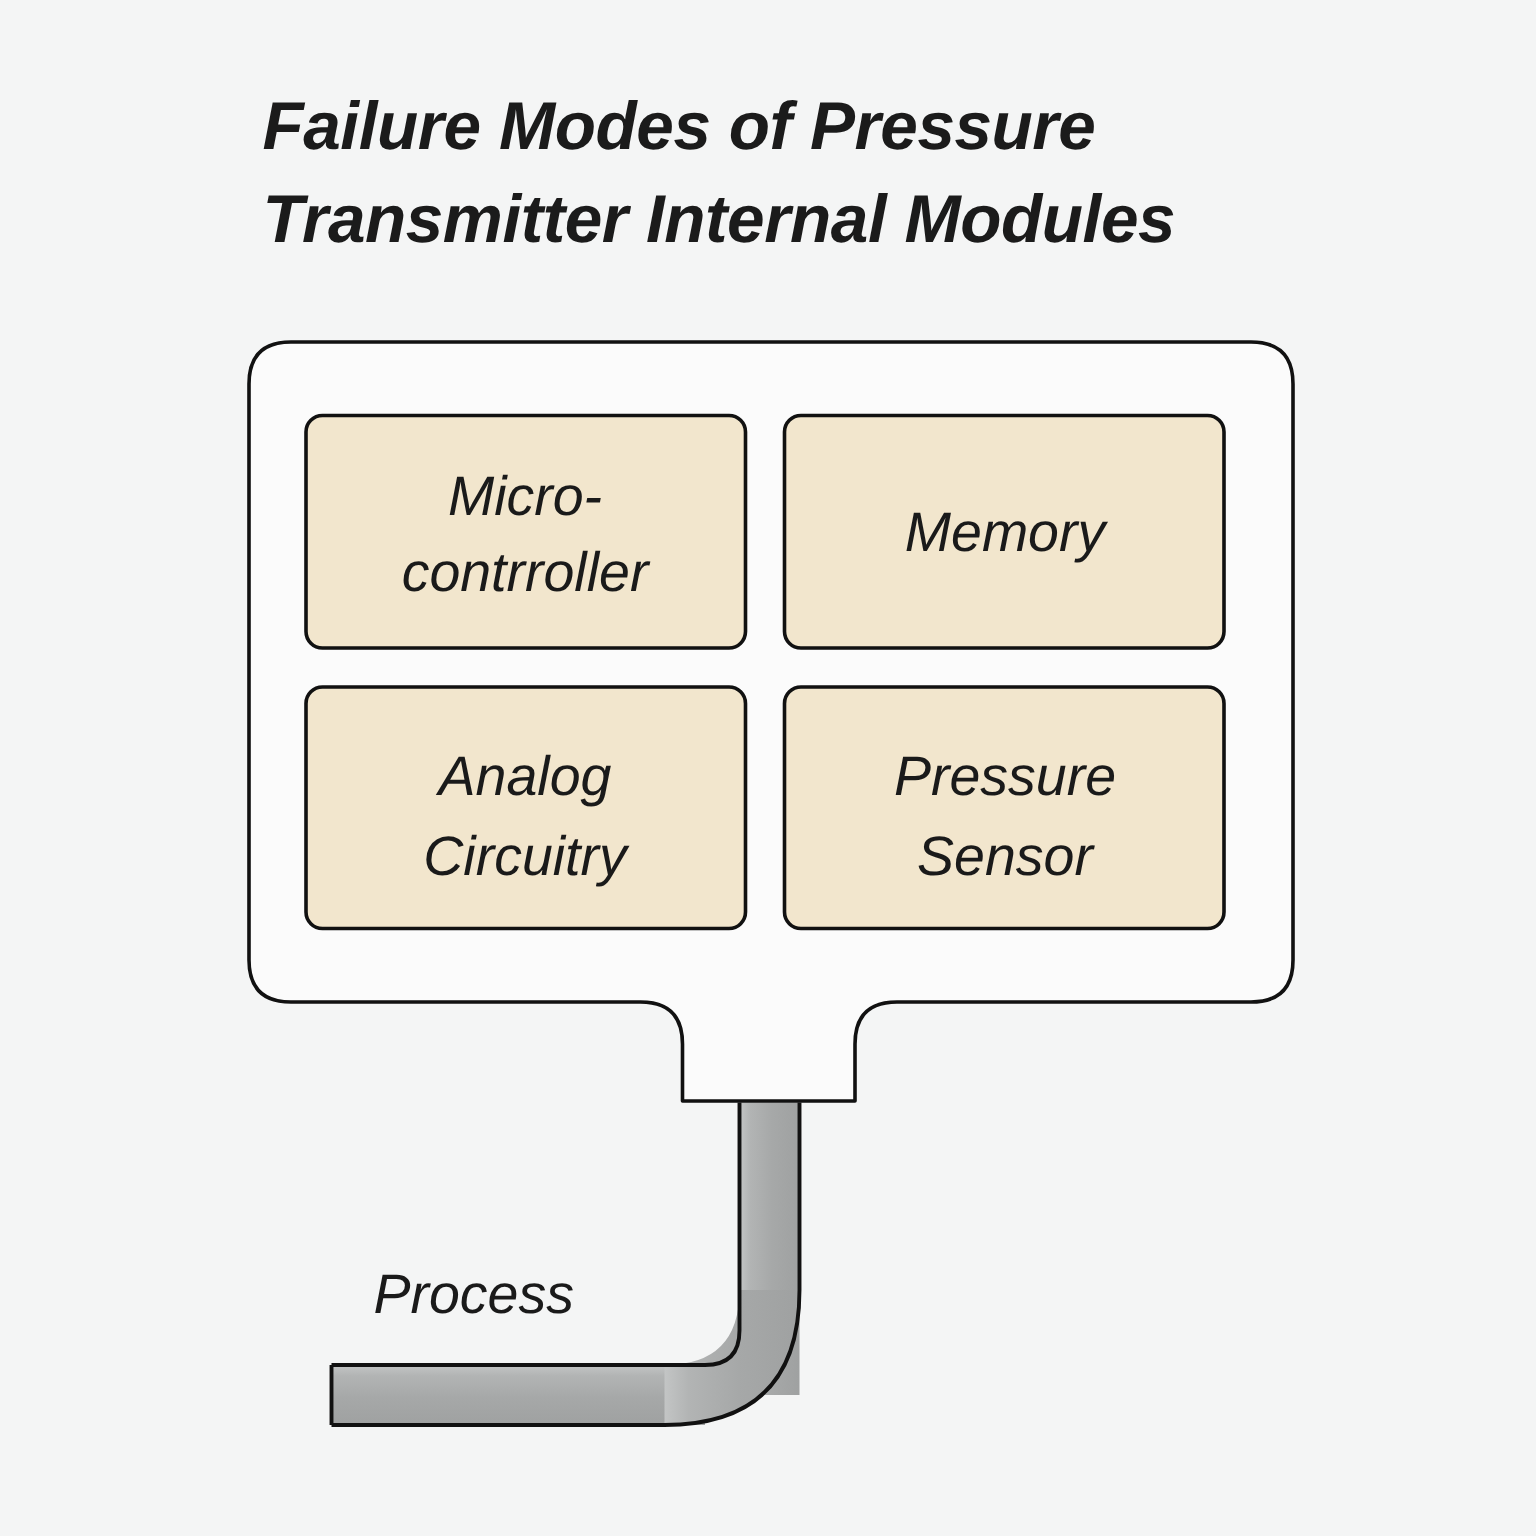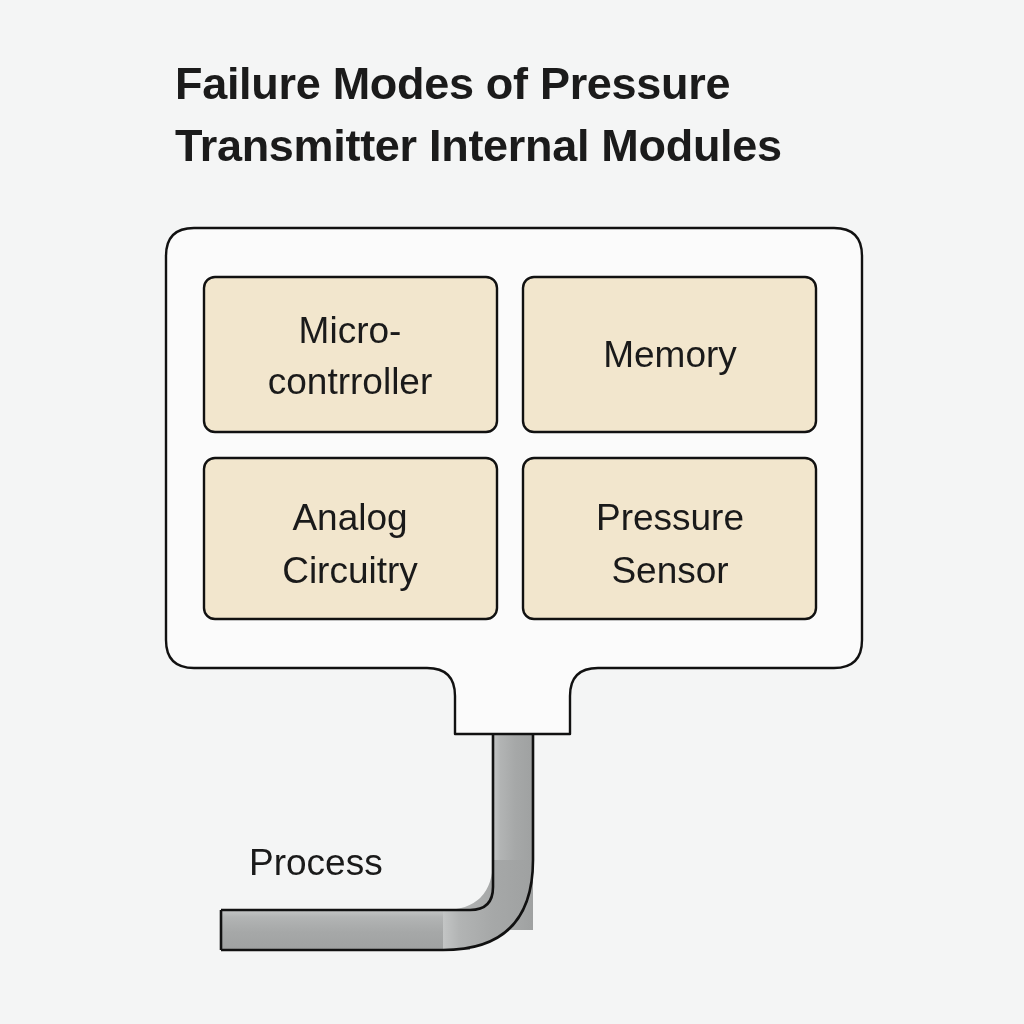--- a/index.html
+++ b/index.html
@@ -11,20 +11,21 @@
     width: 1024px;
     height: 1024px;
     background: #f4f5f5;
     font-family: "Liberation Sans", sans-serif;
     overflow: hidden;
   }
   #diagram-root {
     position: relative;
     width: 1024px;
     height: 1024px;
+    font-style: italic;
   }
   svg.stage {
     position: absolute;
     top: 0;
     left: 0;
     width: 1024px;
     height: 1024px;
     display: block;
   }
   

